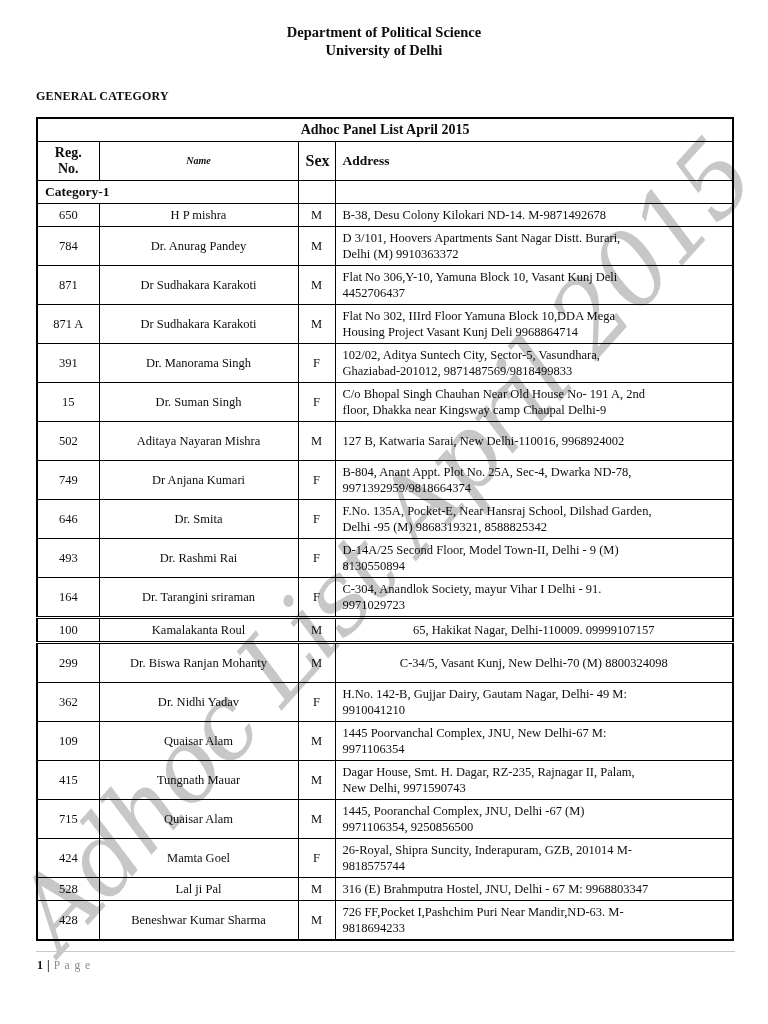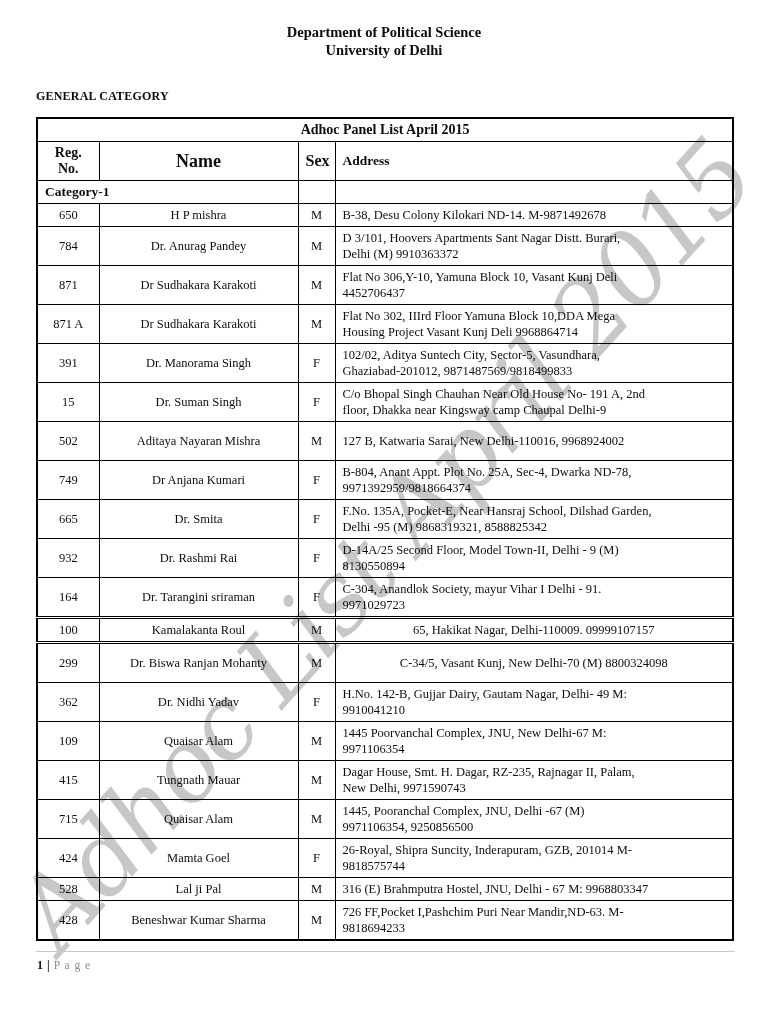--- a/index.html
+++ b/index.html
@@ -58,21 +58,21 @@
     padding: 3px 7px;
     vertical-align: middle;
     line-height: 16px;
   }
   col.c-reg  { width: 62px; }
   col.c-name { width: 199px; }
   col.c-sex  { width: 37px; }
   col.c-addr { width: 398px; }
   .t-title { text-align: center; font-size: 14px; font-weight: bold; padding: 3px; }
   .h-reg  { text-align: center; font-size: 14px; font-weight: bold; white-space: pre-line; padding: 3px 2px; }
-  .h-name { text-align: center; font-size: 18px; font-weight: bold; }
+  .h-name { text-align: center; font-size: 10px; font-weight: bold; font-style: italic; }
   .h-sex  { text-align: center; font-size: 16px; font-weight: bold; padding: 3px 2px; }
   .h-addr { text-align: left; font-size: 13.5px; font-weight: bold; }
   .cat { font-weight: bold; font-size: 13.5px; padding: 2px 6px; }
   td.reg  { text-align: center; }
   td.name { text-align: center; }
   td.sex  { text-align: center; padding: 3px 2px; }
   td.address { text-align: left; white-space: pre-line; }
   tr.tall td { padding-top: 11px; padding-bottom: 11px; }
   tr.thick-top td { border-top: 3px double #000; text-align: center; }
   .footer-rule {
@@ -183,28 +183,28 @@
             <td class="address">127 B, Katwaria Sarai, New Delhi-110016, 9968924002</td>
           </tr>
           <tr>
             <td class="reg">749</td>
             <td class="name">Dr Anjana Kumari</td>
             <td class="sex">F</td>
             <td class="address">B-804, Anant Appt. Plot No. 25A, Sec-4, Dwarka ND-78,
 9971392959/9818664374</td>
           </tr>
           <tr>
-            <td class="reg">665</td>
+            <td class="reg">646</td>
             <td class="name">Dr. Smita</td>
             <td class="sex">F</td>
             <td class="address">F.No. 135A, Pocket-E, Near Hansraj School, Dilshad Garden,
 Delhi -95 (M) 9868319321, 8588825342</td>
           </tr>
           <tr>
-            <td class="reg">932</td>
+            <td class="reg">493</td>
             <td class="name">Dr. Rashmi Rai</td>
             <td class="sex">F</td>
             <td class="address">D-14A/25 Second Floor, Model Town-II, Delhi - 9 (M)
 8130550894</td>
           </tr>
           <tr>
             <td class="reg">164</td>
             <td class="name">Dr. Tarangini sriraman</td>
             <td class="sex">F</td>
             <td class="address">C-304, Anandlok Society, mayur Vihar  I Delhi - 91.

